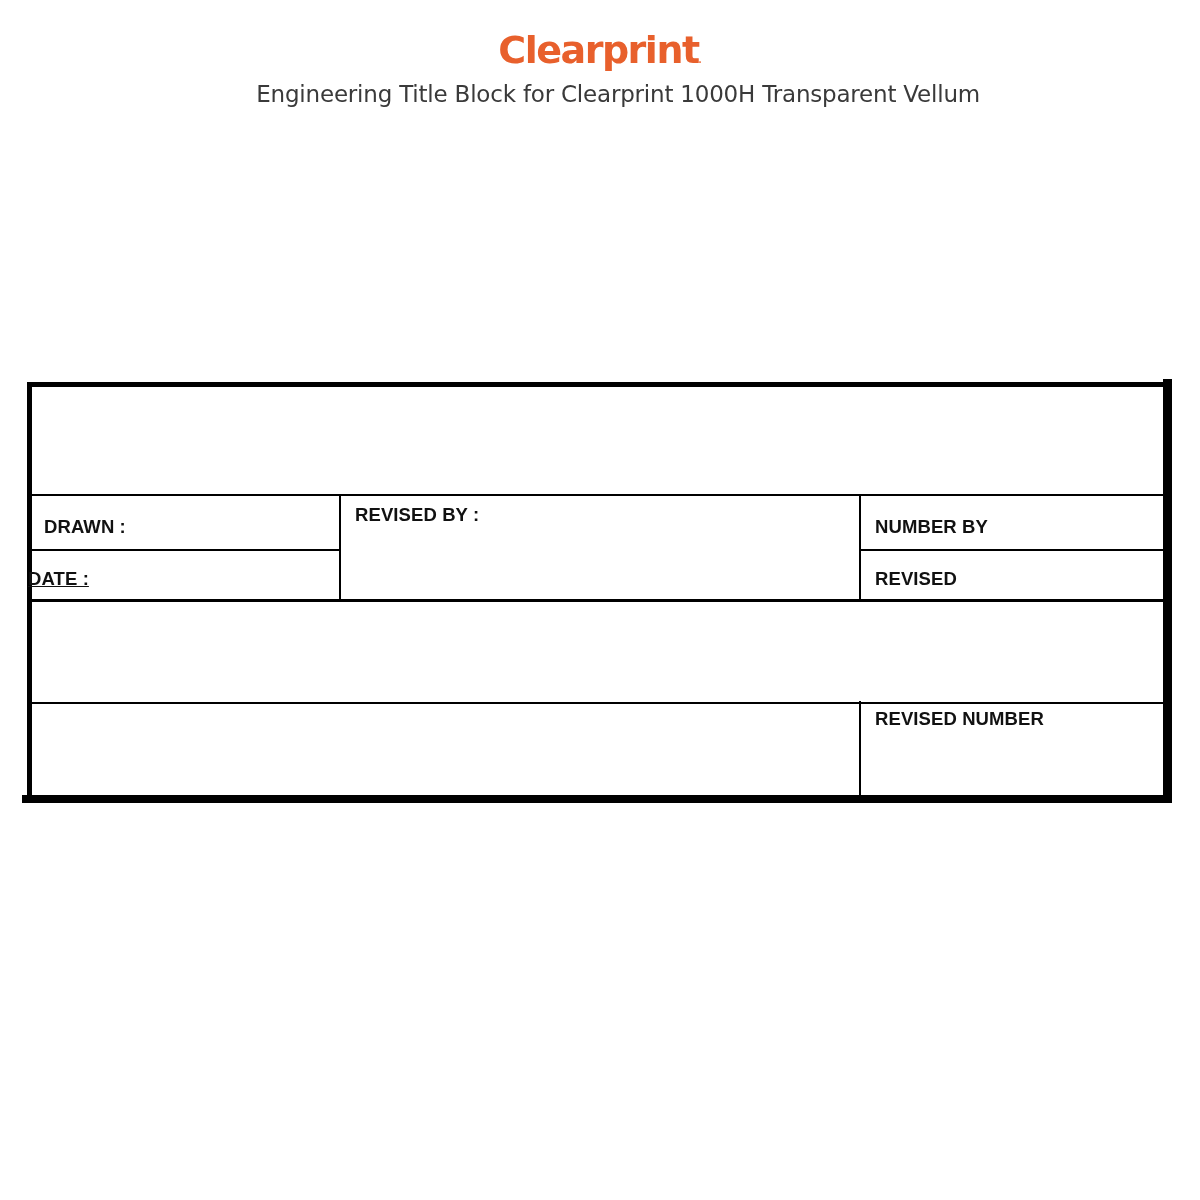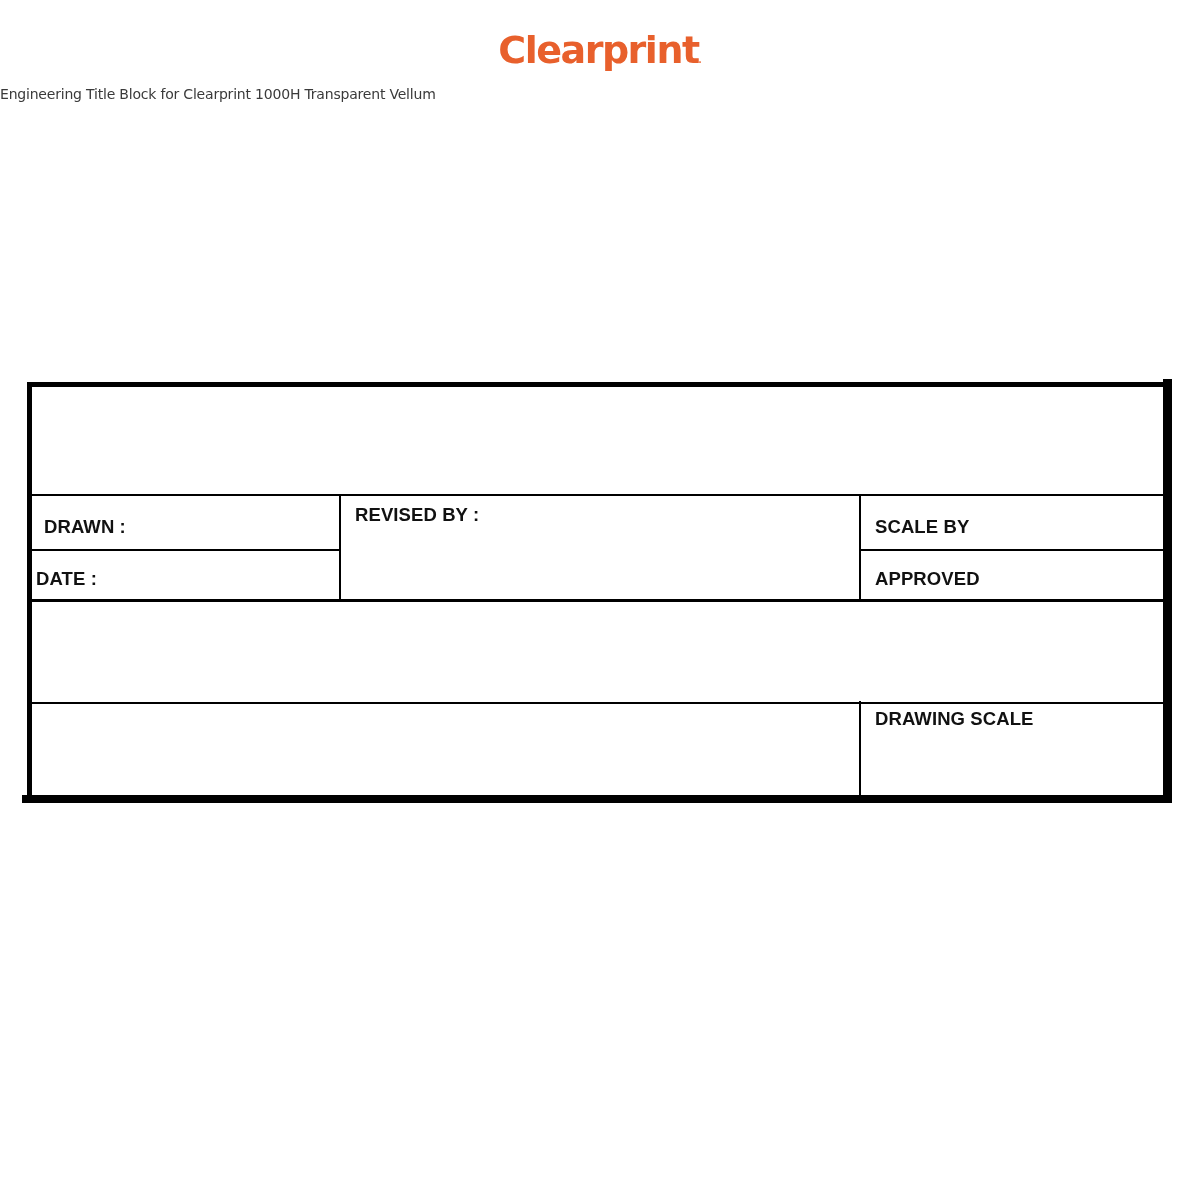--- a/index.html
+++ b/index.html
@@ -1,19 +1,19 @@
 <!DOCTYPE html>
 <html><head>
 <meta charset="utf-8">
 <style>
   html, body { margin:0; padding:0; background:#ffffff; }
   body { width:1200px; height:1200px; position:relative; overflow:hidden; font-family:"Liberation Sans", sans-serif; }
   .logo { position:absolute; left:0; width:1200px; top:26px; text-align:center; font-family:"DejaVu Sans", sans-serif; font-weight:bold; font-size:38px; letter-spacing:-1.5px; color:#e8602c; line-height:48px; }
   .logo .reg { font-size:8px; letter-spacing:0; vertical-align:baseline; }
-  .subtitle { position:absolute; left:0; width:980px; top:80px; text-align:left; font-family:"DejaVu Sans", sans-serif; font-size:14px; color:#3a3a3a; line-height:28px; letter-spacing:-0.2px; }
+  .subtitle { position:absolute; left:0; width:980px; top:80px; text-align:right; font-family:"DejaVu Sans", sans-serif; font-size:23px; color:#3a3a3a; line-height:28px; letter-spacing:-0.2px; }
   .ln { position:absolute; background:#000; }
   .lbl { position:absolute; font-family:"Liberation Sans", sans-serif; font-weight:bold; font-size:18.5px; color:#111; line-height:22px; letter-spacing:0.1px; white-space:nowrap; }
   .cell { position:absolute; }
 </style>
 </head>
 <body>
 
 <div class="logo"><span>Clearprint</span><span class="reg">.</span></div>
 <div class="subtitle">Engineering Title Block for Clearprint 1000H Transparent Vellum</div>
 
@@ -32,18 +32,18 @@
   <div class="ln" style="left:32px;top:549px;width:308px;height:2px;"></div>
   <div class="ln" style="left:860px;top:549px;width:303px;height:2px;"></div>
   <div class="ln" style="left:32px;top:599px;width:1131px;height:3px;"></div>
   <div class="ln" style="left:32px;top:702px;width:1131px;height:2px;"></div>
 
   <div class="ln" style="left:339px;top:495px;width:2px;height:106px;"></div>
   <div class="ln" style="left:859px;top:495px;width:2px;height:106px;"></div>
   <div class="ln" style="left:859px;top:701px;width:2px;height:95px;"></div>
 
   <div class="lbl" style="left:44px;top:516px;">DRAWN :</div>
-  <div class="lbl" style="left:36px;top:568px;">DATE :</div>
+  <div class="lbl" style="left:28px;top:568px;text-decoration:underline;">DATE :</div>
   <div class="lbl" style="left:355px;top:504px;">REVISED BY :</div>
-  <div class="lbl" style="left:875px;top:516px;">SCALE BY</div>
-  <div class="lbl" style="left:875px;top:568px;">APPROVED</div>
-  <div class="lbl" style="left:875px;top:708px;">DRAWING SCALE</div>
+  <div class="lbl" style="left:875px;top:516px;">NUMBER BY</div>
+  <div class="lbl" style="left:875px;top:568px;">REVISED</div>
+  <div class="lbl" style="left:875px;top:708px;">REVISED NUMBER</div>
 </div>
 
 </body></html>

